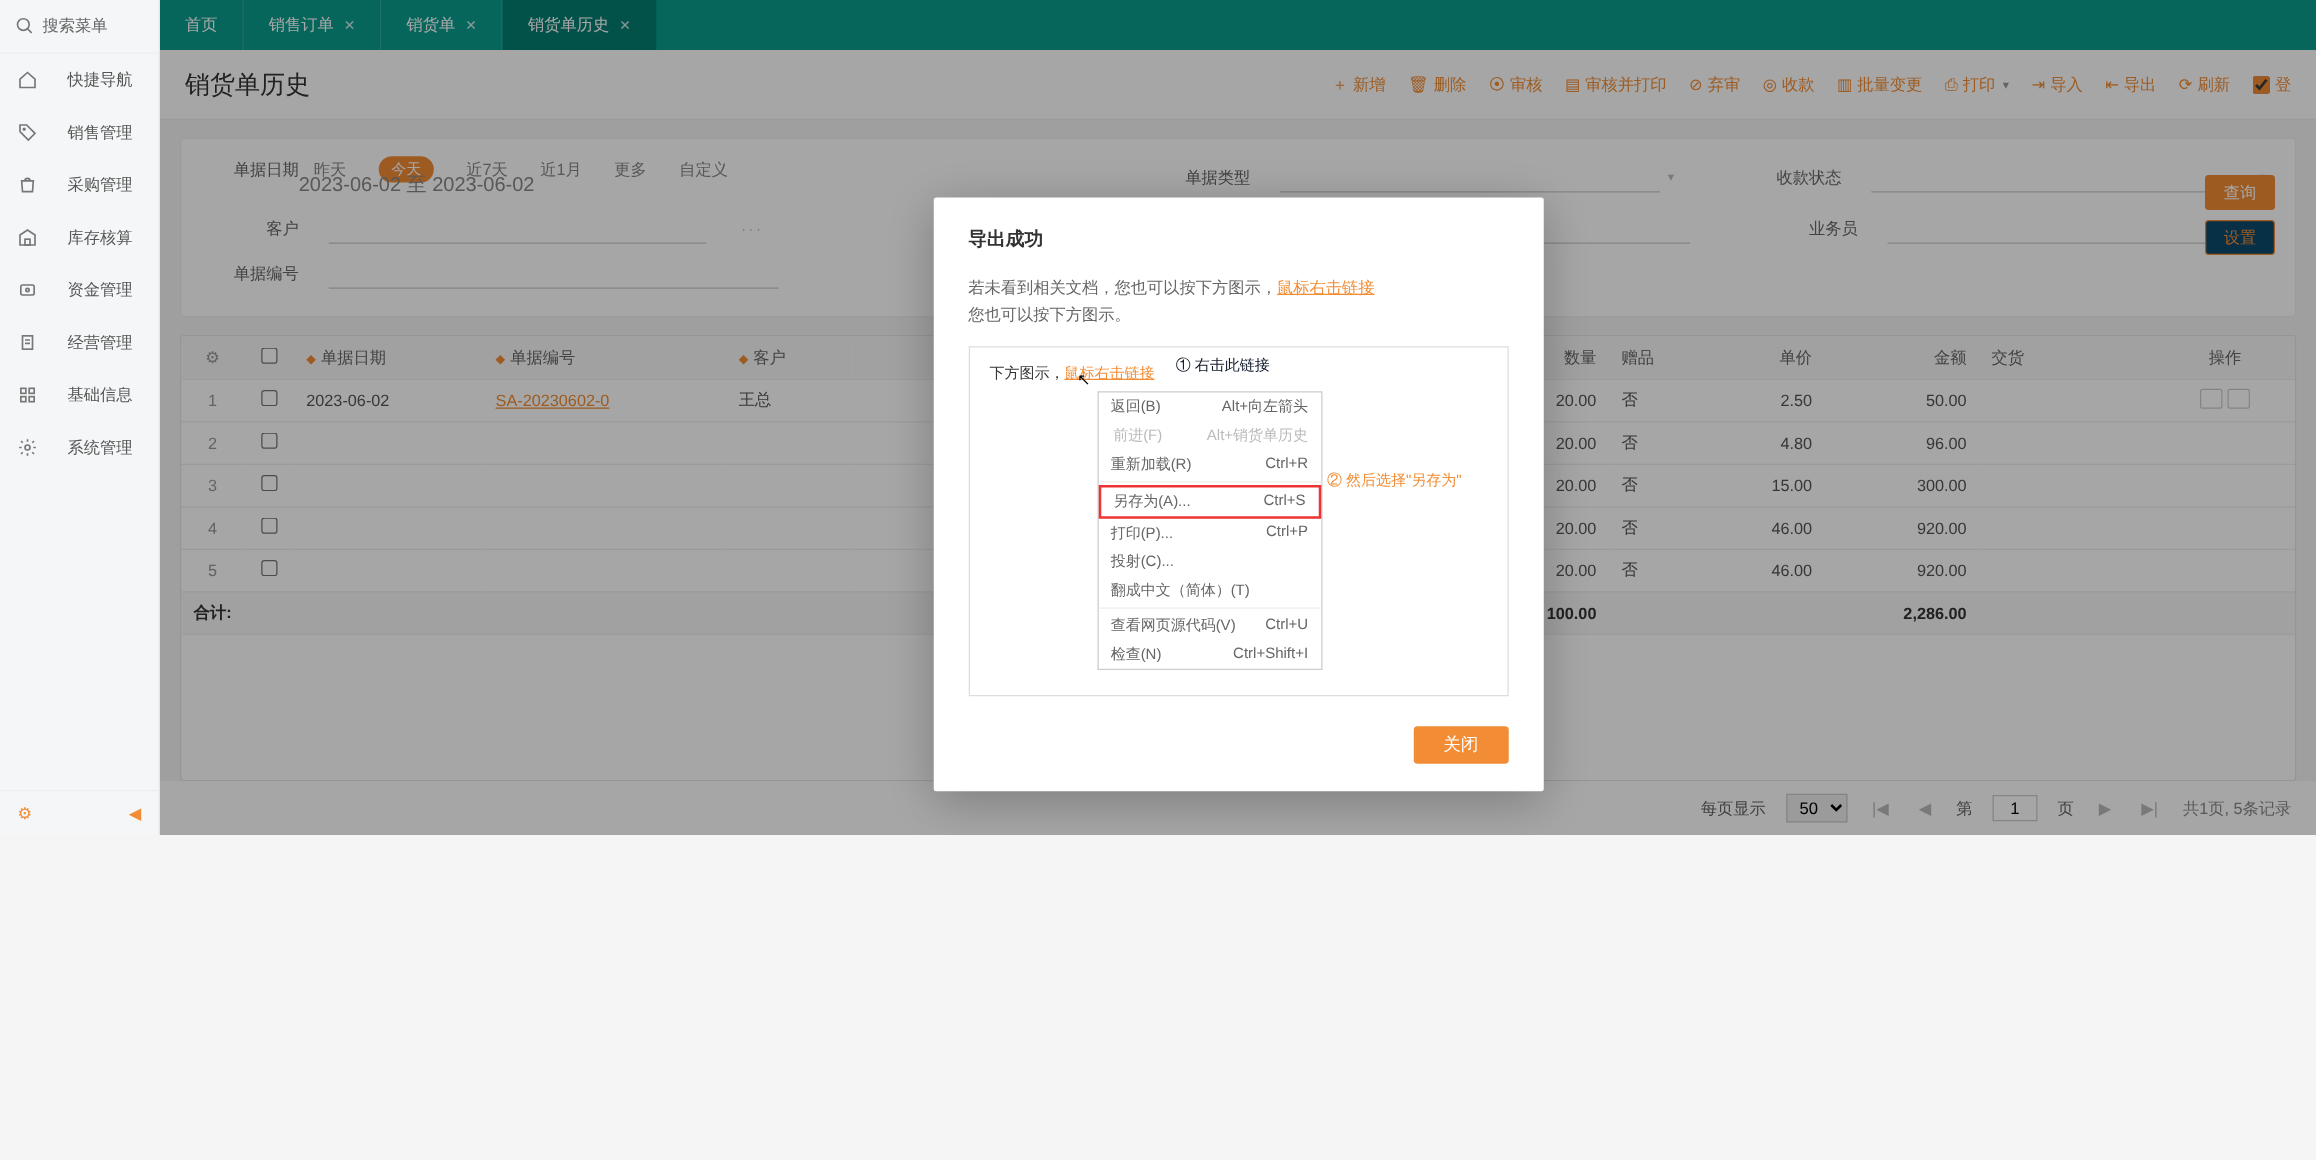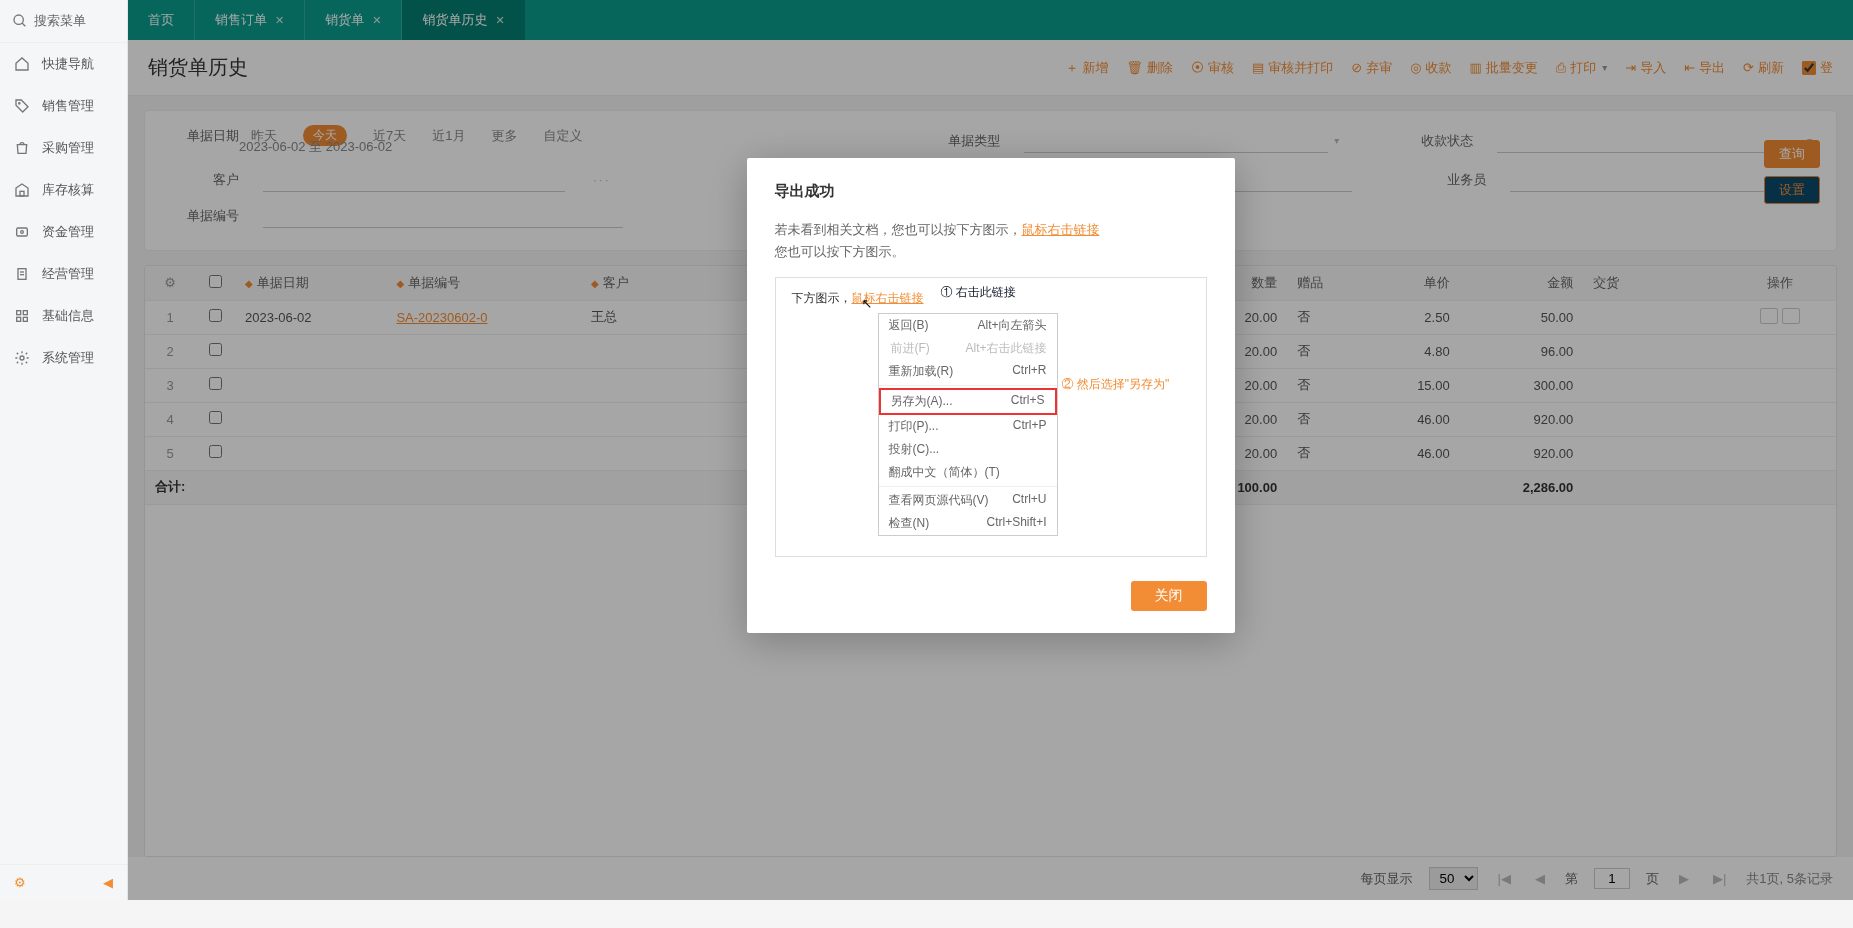--- a/index.html
+++ b/index.html
@@ -1,22 +1,22 @@
 <!DOCTYPE html>
 <html><head>
 <meta charset="utf-8">
 <style>
 * { margin: 0; padding: 0; box-sizing: border-box; font-family: "Microsoft YaHei", Arial, sans-serif; }
 body { font-size: 13px; color: #333; background: #f5f5f5; overflow: hidden; }
 
 
-.app { display: flex; width: 1853px; height: 900px; }
+.app { display: flex; width: 1853px; height: 668px; }
 .sidebar { width: 128px; background: #f5f6f7; border-right: 1px solid #e5e5e5; display: flex; flex-direction: column; }
 .side-search { display:flex; align-items:center; gap:6px; padding:12px 12px; color:#666; border-bottom:1px solid #eee; cursor:pointer;}
-.side-item { display:flex; align-items:center; gap:12px; padding:12px 14px; color:#555; cursor:pointer; }
+.side-item { display:flex; align-items:center; gap:24px; padding:12px 14px; color:#555; cursor:pointer; }
 .side-icon { width:16px; height:16px; display:inline-flex; align-items:center; justify-content:center; color:#777; }
 .side-footer { margin-top:auto; display:flex; justify-content:space-between; padding:10px 14px; color:#f28d35; border-top:1px solid #eee;}
 .side-footer span { cursor:pointer; }
 
 .main { flex:1; display:flex; flex-direction:column; position:relative; overflow:hidden; }
 .tabbar { height:40px; background:#0a9d8e; display:flex; align-items:stretch; color:#fff; }
 .tab { display:flex; align-items:center; padding:0 20px; gap:8px; cursor:pointer; position:relative; }
 .tab.active { background:#067e72; }
 .tab-close { font-size:11px; opacity:.8; cursor:pointer;}
 .tab-sep { width:1px; background:rgba(255,255,255,.15); }
@@ -29,21 +29,21 @@
 .action .chev { font-size:10px; color:#999; margin-left:2px;}
 .action.with-check { color:#f28d35;}
 .chk-small{ width:14px;height:14px; accent-color:#f28d35;}
 
 .filters { background:#fff; margin:14px 16px 0 16px; border:1px solid #eee; border-radius:4px; padding:14px 24px 10px 24px; position:relative;}
 .filter-row { display:flex; align-items:center; gap:24px; margin-bottom:12px;}
 .filter-label { width:70px; text-align:right; color:#666; font-size:13px;}
 .date-opts { display:flex; align-items:center; gap:26px; color:#888; font-size:13px;}
 .date-opts span { cursor:pointer;}
 .pill { background:#f28d35; color:#fff; border-radius:12px; padding:2px 10px; font-size:12px;}
-.date-range { font-size:13px; color:#888; margin-left:70px; margin-top:-8px;}
+.date-range { font-size:16px; color:#888; margin-left:70px; margin-top:-8px;}
 
 .filt-input { flex:1; max-width:360px; border:none; border-bottom:1px solid #ccc; padding:4px 2px; font-size:13px; background:transparent; color:#333; }
 .filt-input::placeholder { color:#bbb; }
 .filt-more { font-size:12px; color:#bbb; letter-spacing:2px; margin-left:4px; cursor:pointer;}
 .sel-caret { color:#bbb; font-size:10px; margin-left:-18px; cursor:pointer;}
 
 .filter-btns { position:absolute; right:16px; top:29px; display:flex; flex-direction:column; gap:8px;}
 .btn { padding:4px 14px; border-radius:3px; font-size:13px; cursor:pointer; text-align:center;}
 .btn-primary { background:#f28d35; color:#fff; border:1px solid #f28d35;}
 .btn-line { background:#0c4a6e; color:#f28d35; border:1px solid #f28d35;}
@@ -457,21 +457,21 @@
           <span>下方图示，</span><span class="demo-link">鼠标右击链接</span>
           <span class="demo-cursor">↖</span>
           <div class="demo-hint1">① 右击此链接</div>
           <div class="ctxmenu" id="ctxmenu">
               <div class="ctxmenu-row">
                 <span>返回(B)</span>
                 <span>Alt+向左箭头</span>
               </div>
               <div class="ctxmenu-row disabled">
                 <span>前进(F)</span>
-                <span>Alt+右击此链接</span>
+                <span>Alt+销货单历史</span>
               </div>
               <div class="ctxmenu-row">
                 <span>重新加载(R)</span>
                 <span>Ctrl+R</span>
               </div>
               <div class="ctxmenu-sep"></div>
               <div class="ctxmenu-row ctxmenu-hl">
                 <span>另存为(A)...</span>
                 <span>Ctrl+S</span>
               </div>

